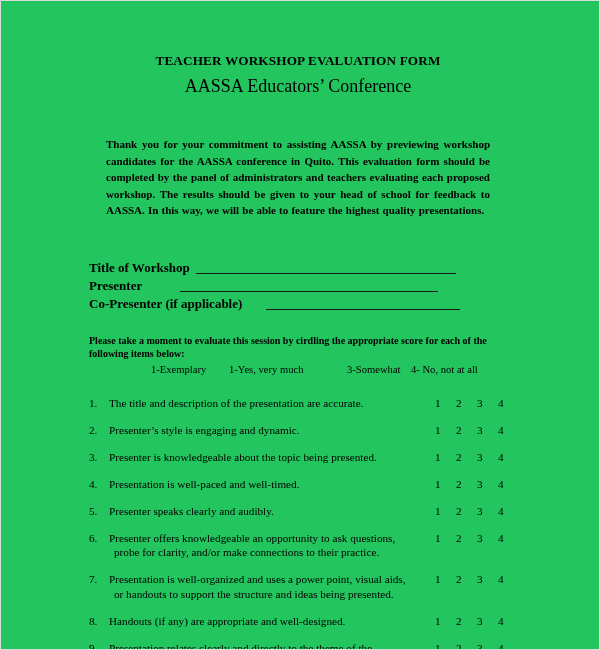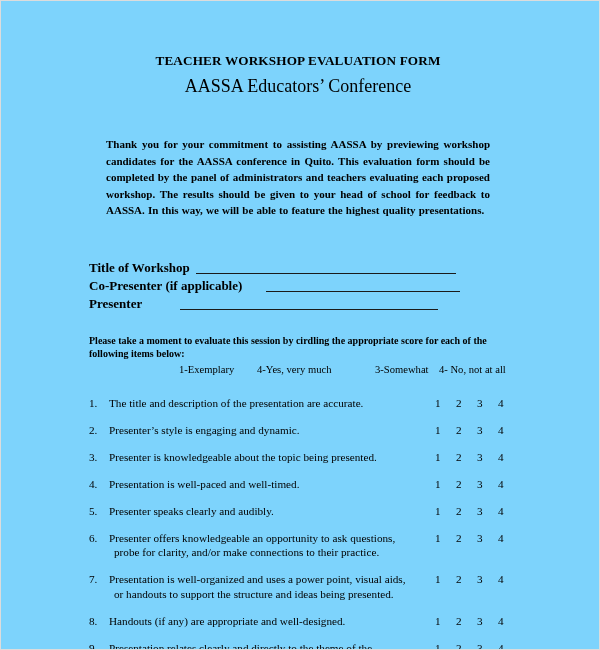--- a/index.html
+++ b/index.html
@@ -4,21 +4,21 @@
 <style>
   html, body {
     margin: 0;
     padding: 0;
     background: #ffffff;
   }
   .page {
     position: relative;
     width: 600px;
     height: 650px;
-    background: #7dd3fc;
+    background: #22c55e;
     border: 1px solid #dcdcdc;
     box-sizing: border-box;
     overflow: hidden;
     font-family: "Liberation Serif", "DejaVu Serif", serif;
     color: #000000;
   }
   .content {
     position: absolute;
     left: 88px;
     top: 0;
@@ -90,21 +90,21 @@
     text-align: left;
   }
 
   
   .scale {
     position: relative;
     height: 16px;
     font-size: 10.6px;
     padding-top: 3px;
   }
-  .scale span { position: absolute; white-space: nowrap; margin-left: 28px; }
+  .scale span { position: absolute; white-space: nowrap; }
   .scale .s1 { left: 62px; }
   .scale .s2 { left: 140px; }
   .scale .s3 { left: 258px; }
   .scale .s4 { left: 322px; }
 
   
   .items {
     padding-top: 16px;
   }
   .item {
@@ -151,34 +151,34 @@
     <h2 class="doc-subtitle">AASSA Educators’ Conference</h2>
 
     <p class="intro">Thank you for your commitment to assisting AASSA by previewing workshop candidates for the AASSA conference in Quito.  This evaluation form should be completed by the panel of administrators and teachers evaluating each proposed workshop.  The results should be given to your head of school for feedback to AASSA.  In this way, we will be able to feature the highest quality presentations.</p>
 
     <div class="fields">
       <div class="field-row">
         <span class="field-label">Title of Workshop</span>
         <span class="field-rule rule-title"></span>
       </div>
       <div class="field-row">
+        <span class="field-label">Presenter</span>
+        <span class="field-rule rule-pres"></span>
+      </div>
+      <div class="field-row">
         <span class="field-label">Co-Presenter (if applicable)</span>
         <span class="field-rule rule-copres"></span>
       </div>
-      <div class="field-row">
-        <span class="field-label">Presenter</span>
-        <span class="field-rule rule-pres"></span>
-      </div>
     </div>
 
     <p class="instruction">Please take a moment to evaluate this session by cirdling the appropriate score for each of the following items below:</p>
 
     <div class="scale">
       <span class="s1">1-Exemplary</span>
-      <span class="s2">4-Yes, very much</span>
+      <span class="s2">1-Yes, very much</span>
       <span class="s3">3-Somewhat</span>
       <span class="s4">4- No, not at all</span>
     </div>
 
     <div class="items" id="items-container">
         <div class="item">
           <div class="item-num">1.</div>
           <div class="item-text"><span>The title and description of the presentation are accurate.</span></div>
           <div class="ratings">
             <span>1</span>

